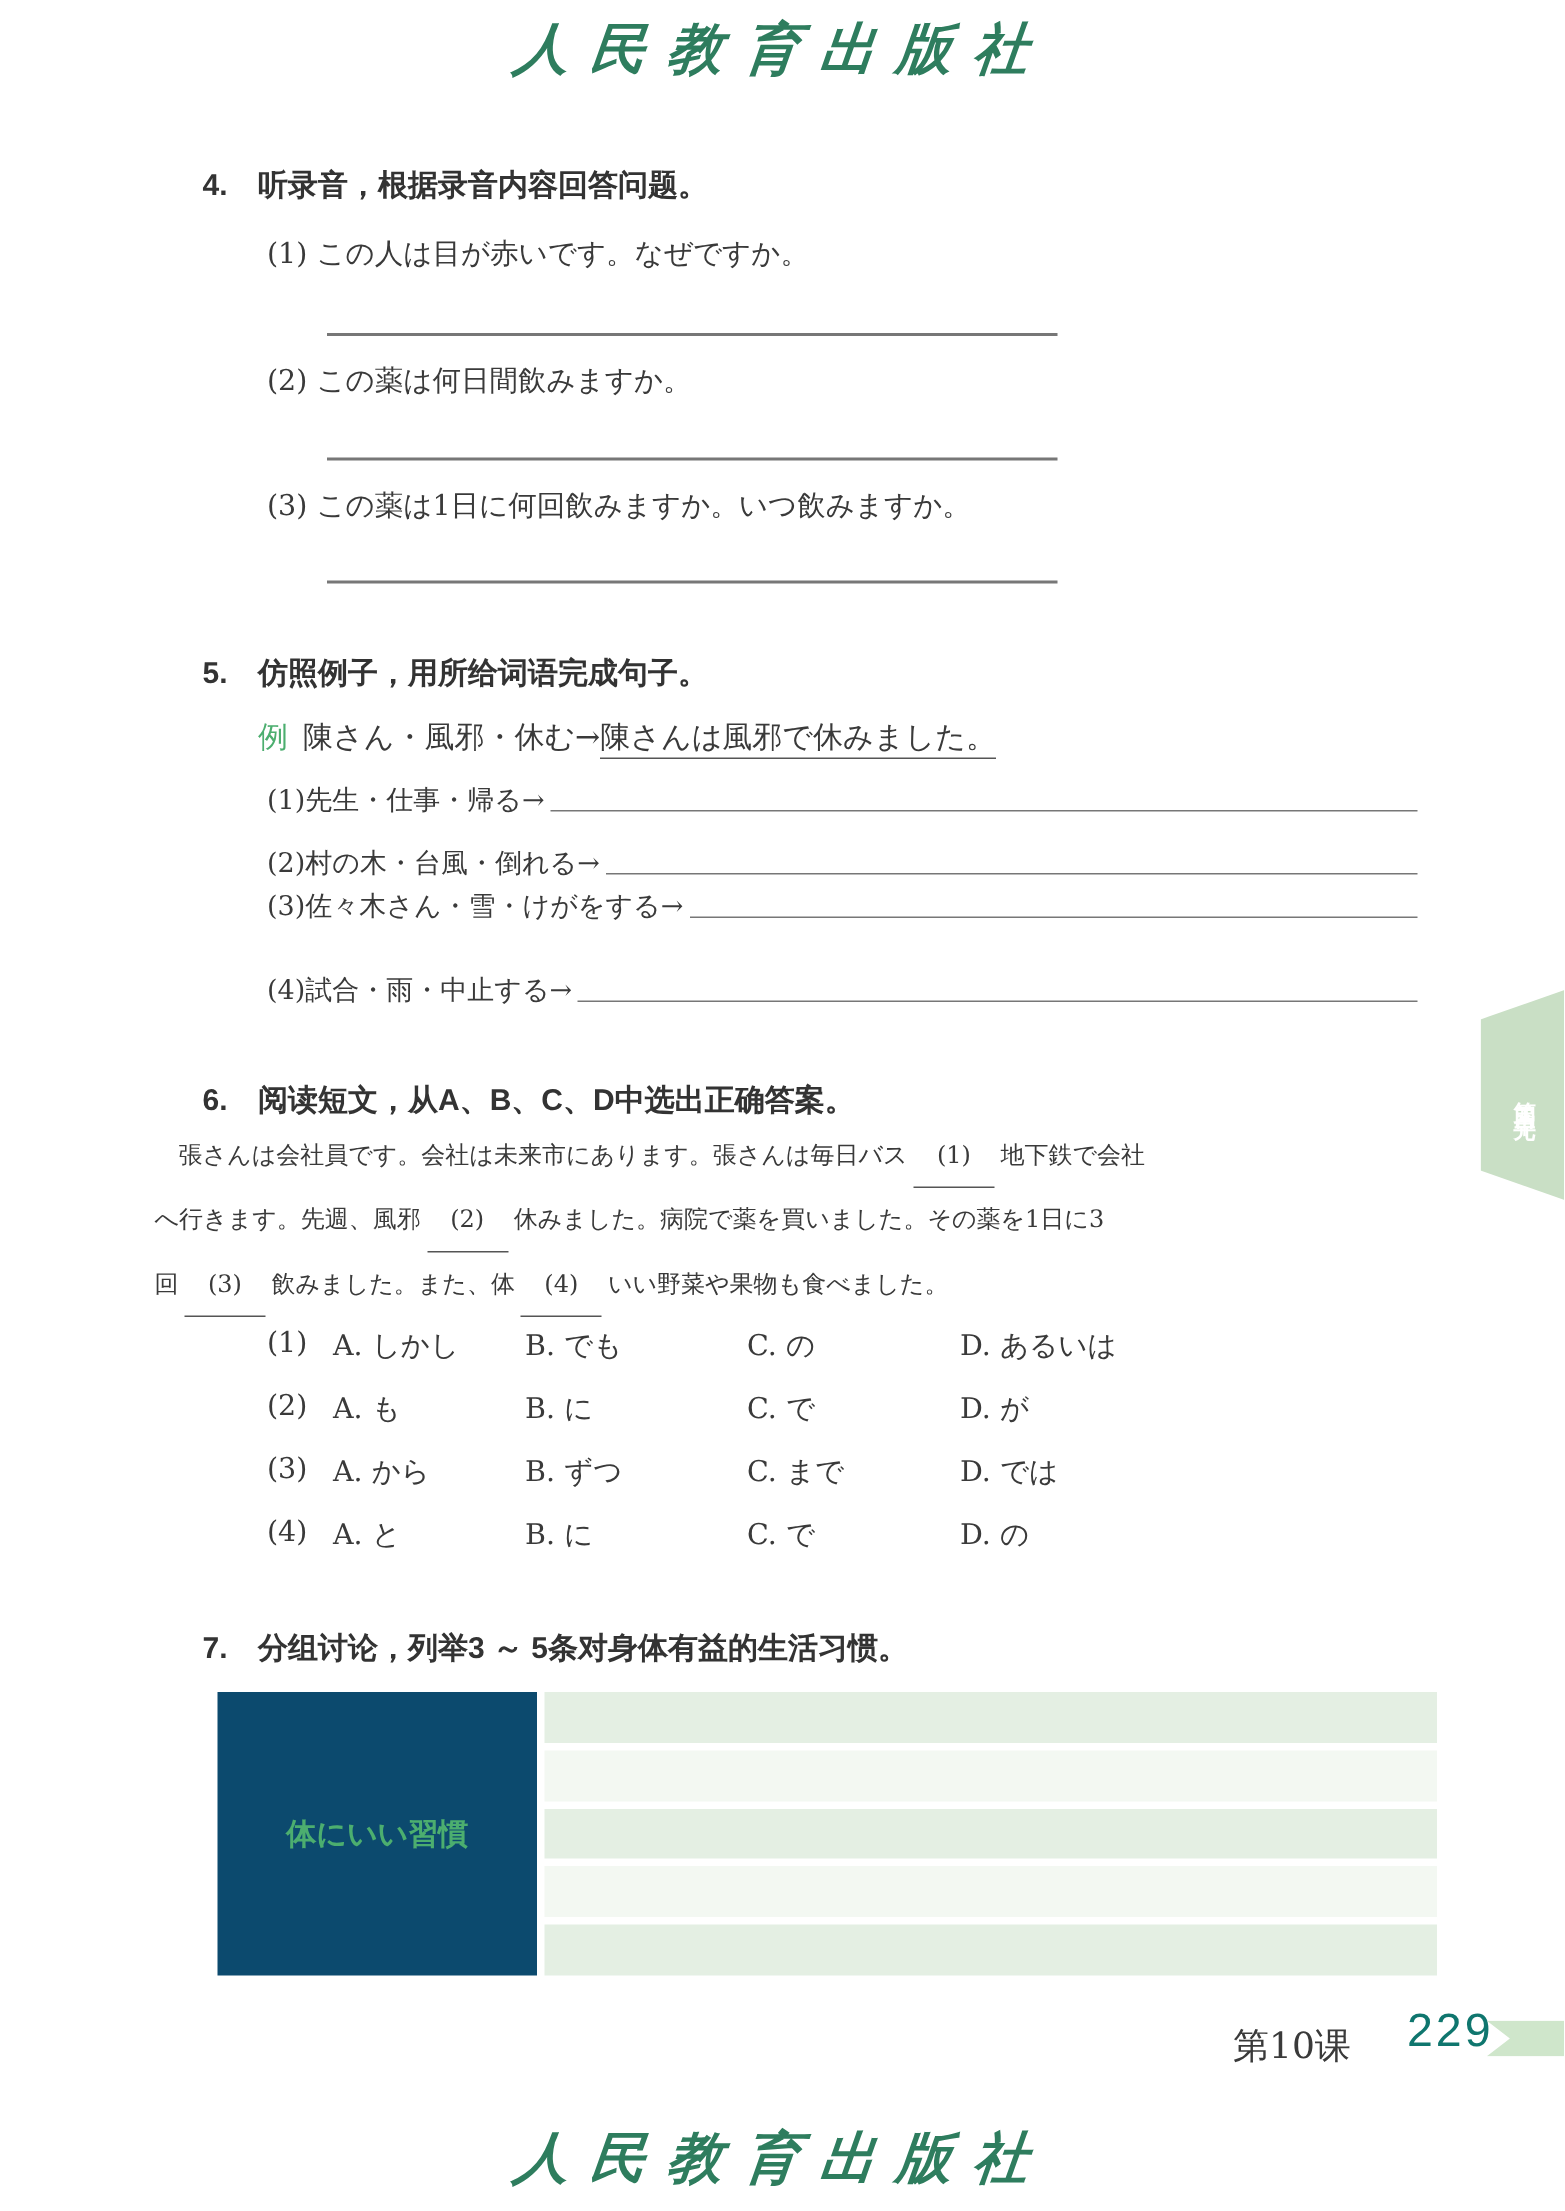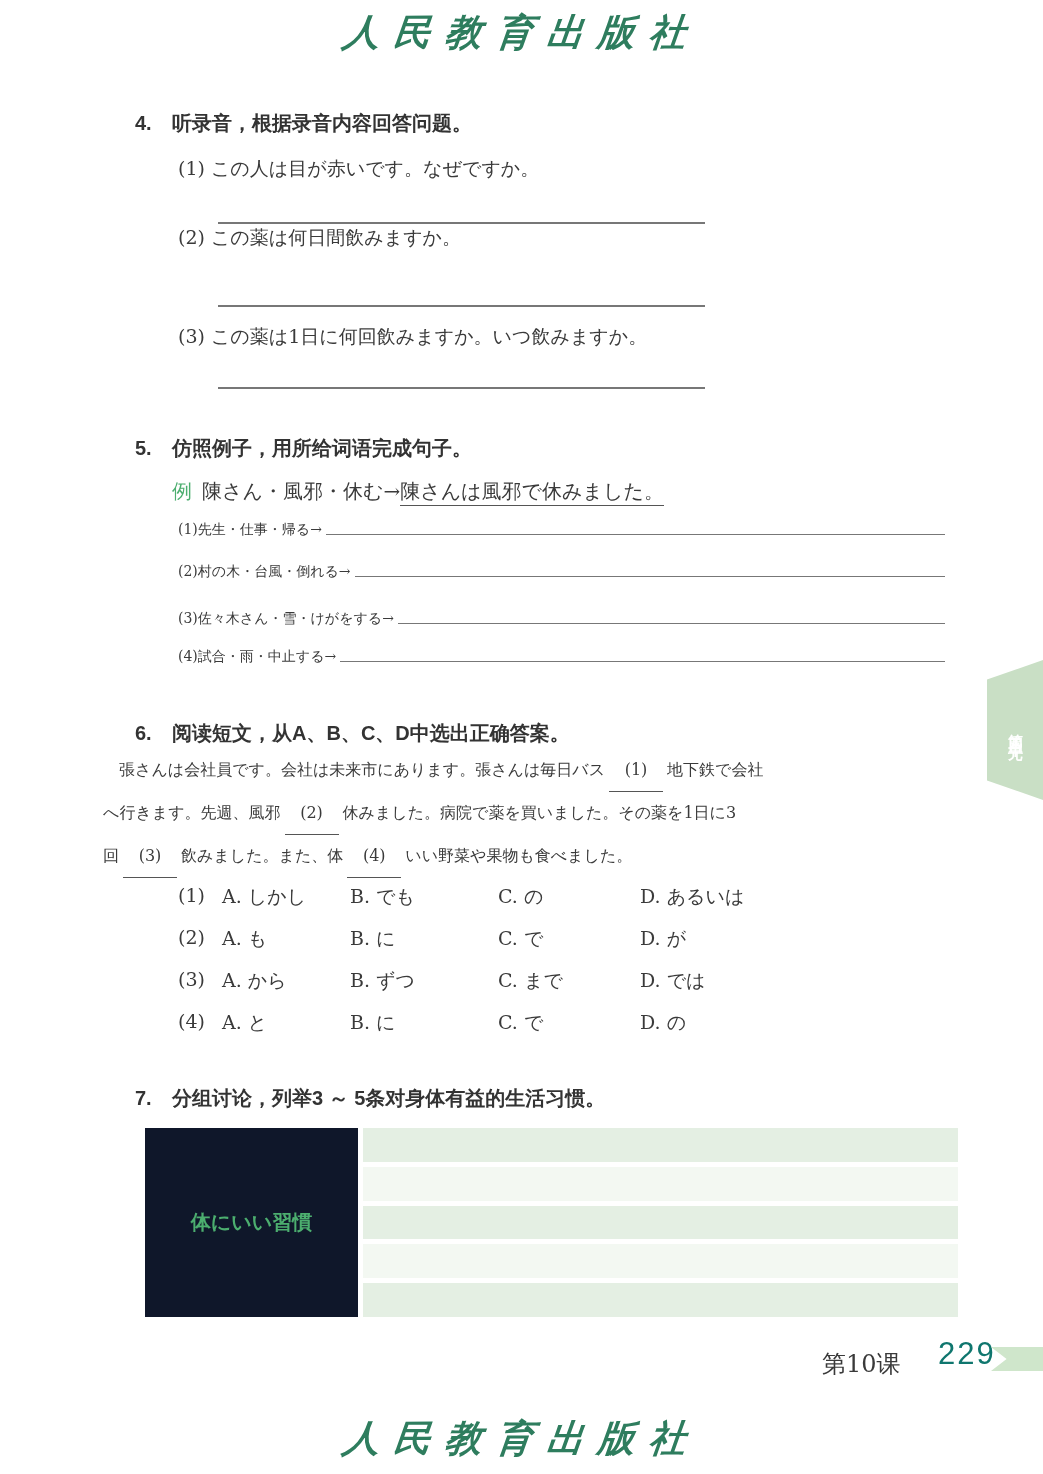--- a/index.html
+++ b/index.html
@@ -30,21 +30,21 @@
     position:absolute; left:218px; width:487px; height:0;
     border-bottom:2px solid #777;
   }
 
   .ex-row { position:absolute; left:172px; font-size:20px; white-space:nowrap; }
   .ex-mark { color:#4cae6f; margin-right:10px; }
   .ex-answer { border-bottom:1.5px solid #555; padding-bottom:2px; }
 
   .fill-row {
     position:absolute; left:178px; width:767px;
-    display:flex; align-items:flex-end; font-size:14px; white-space:nowrap;
+    display:flex; align-items:flex-end; font-size:18px; white-space:nowrap;
   }
   .fill-row .fill-line { flex:1; border-bottom:1.5px solid #777; margin-bottom:4px; margin-left:4px; }
 
   .passage { position:absolute; left:103px; width:870px; font-size:16px; }
   .passage .pline { height:43px; line-height:43px; white-space:nowrap; }
   .blank {
     display:inline-block; min-width:54px; text-align:center;
     border-bottom:1.5px solid #555; margin:0 4px;
   }
 
@@ -56,21 +56,21 @@
   .opt-row .opt-a { width:128px; }
   .opt-row .opt-b { width:148px; }
   .opt-row .opt-c { width:142px; }
   .opt-row .opt-d { flex:1; }
 
   .habit-table {
     position:absolute; left:145px; top:1128px; width:813px; height:189px;
     display:flex; gap:5px;
   }
   .habit-label {
-    width:213px; background:#0f172a; display:flex; align-items:center; justify-content:center;
+    width:213px; background:#0c4a6e; display:flex; align-items:center; justify-content:center;
     font-family:"Liberation Sans","DejaVu Sans",sans-serif; font-weight:bold;
     font-size:20px; color:#4cae6f;
   }
   .habit-rows { flex:1; display:flex; flex-direction:column; gap:5px; }
   .habit-rows .row { flex:1; }
   .row-odd { background:#e4efe3; }
   .row-even { background:#f3f8f2; }
 
   .unit-tab {
     position:absolute; right:0; top:660px; width:56px; height:140px;
@@ -104,21 +104,21 @@
   <div class="logo logo-top">人民教育出版社</div>
   <div class="logo logo-bottom">人民教育出版社</div>
 
   <div class="heading" style="top:110px;">
     <span class="num">4.</span><span>听录音，根据录音内容回答问题。</span>
   </div>
   <div class="jp-item" style="top:156px;">
     <span class="lbl">(1)</span><span>この人は目が赤いです。なぜですか。</span>
   </div>
   <div class="answer-line" style="top:222px;"></div>
-  <div class="jp-item" style="top:225px;text-align:right;">
+  <div class="jp-item" style="top:241px;text-align:right;">
     <span class="lbl">(2)</span><span>この薬は何日間飲みますか。</span>
   </div>
   <div class="answer-line" style="top:305px;"></div>
   <div class="jp-item" style="top:324px;">
     <span class="lbl">(3)</span><span>この薬は1日に何回飲みますか。いつ飲みますか。</span>
   </div>
   <div class="answer-line" style="top:387px;"></div>
 
   <div class="heading" style="top:435px;">
     <span class="num">5.</span><span>仿照例子，用所给词语完成句子。</span>
@@ -127,21 +127,21 @@
     <span class="ex-mark">例</span><span>陳さん・風邪・休む→</span><span class="ex-answer">陳さんは風邪で休みました。</span>
   </div>
   <div class="fill-row" style="top:521px;">
     <span><span class="lbl">(1)</span><span>先生・仕事・帰る→</span></span>
     <span class="fill-line"></span>
   </div>
   <div class="fill-row" style="top:563px;">
     <span><span class="lbl">(2)</span><span>村の木・台風・倒れる→</span></span>
     <span class="fill-line"></span>
   </div>
-  <div class="fill-row" style="top:610px;">
+  <div class="fill-row" style="top:592px;">
     <span><span class="lbl">(3)</span><span>佐々木さん・雪・けがをする→</span></span>
     <span class="fill-line"></span>
   </div>
   <div class="fill-row" style="top:648px;">
     <span><span class="lbl">(4)</span><span>試合・雨・中止する→</span></span>
     <span class="fill-line"></span>
   </div>
 
   <div class="heading" style="top:720px;">
     <span class="num">6.</span><span>阅读短文，从A、B、C、D中选出正确答案。</span>

